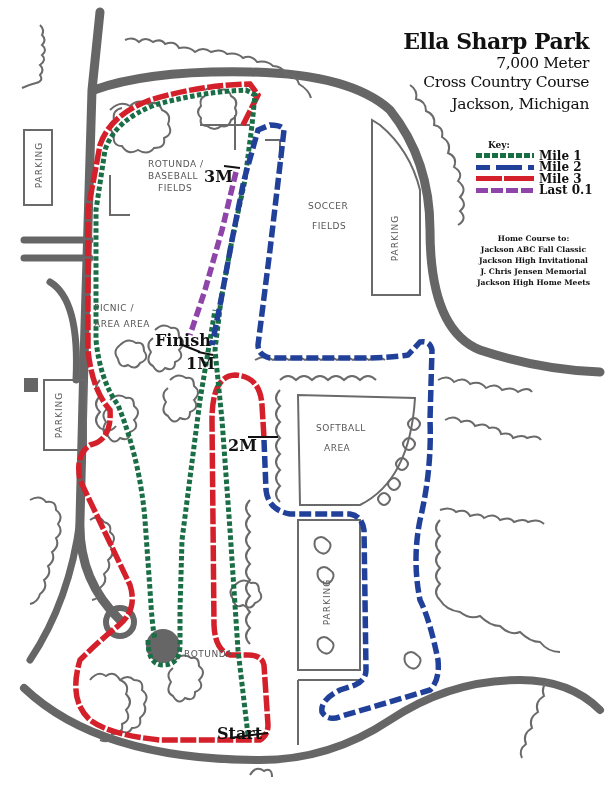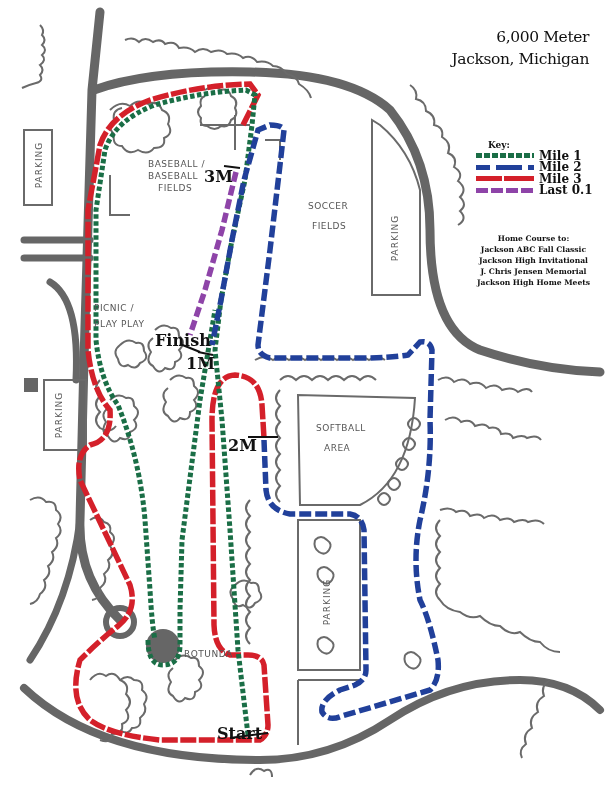--- a/index.html
+++ b/index.html
@@ -113,21 +113,23 @@
   <g stroke="#111" stroke-width="2">
     <line x1="224" y1="166" x2="240" y2="168"></line>
     <line x1="180" y1="344" x2="200" y2="352"></line>
     <line x1="198" y1="352" x2="213" y2="355"></line>
     <line x1="248" y1="437" x2="278" y2="437"></line>
     <line x1="230" y1="738" x2="268" y2="733"></line>
   </g>
 </svg>
 
 <div class="title-block">
-  <div class="title-sub">6,000 Meter</div>
+  <div class="title-main">Ella Sharp Park</div>
+  <div class="title-sub">7,000 Meter</div>
+  <div class="title-sub">Cross Country Course</div>
   <div class="title-sub" style="margin-top:3px">Jackson, Michigan</div>
 </div>
 
 <div class="key">
   <div class="key-title">Key:</div>
   <div class="key-row">
     <span class="key-swatch" style="background: repeating-linear-gradient(90deg,#1a6e46 0 6px,transparent 6px 8px);"></span>
     <span class="key-label">Mile 1</span>
   </div>
   <div class="key-row">
@@ -146,31 +148,31 @@
 
 <div class="home">
   <div>Home Course to:</div>
   <div>Jackson ABC Fall Classic</div>
   <div>Jackson High Invitational</div>
   <div>J. Chris Jensen Memorial</div>
   <div>Jackson High Home Meets</div>
 </div>
 
 <div class="lbl" style="left:148px;top:158px;">
-  <div>BASEBALL /</div>
+  <div>ROTUNDA /</div>
   <div>BASEBALL</div>
   <div style="padding-left:10px">FIELDS</div>
 </div>
 <div class="lbl" style="left:308px;top:196px;line-height:20px;">
   <div>SOCCER</div>
   <div style="padding-left:4px">FIELDS</div>
 </div>
 <div class="lbl" style="left:94px;top:300px;line-height:16px;">
   <div>PICNIC /</div>
-  <div>PLAY PLAY</div>
+  <div>AREA AREA</div>
 </div>
 <div class="lbl" style="left:316px;top:418px;line-height:20px;">
   <div>SOFTBALL</div>
   <div style="padding-left:8px">AREA</div>
 </div>
 <div class="lbl" style="left:184px;top:648px;">ROTUNDA</div>
 
 <div class="lbl-v" style="left:16px;top:160px;">PARKING</div>
 <div class="lbl-v" style="left:36px;top:410px;">PARKING</div>
 <div class="lbl-v" style="left:372px;top:233px;">PARKING</div>

